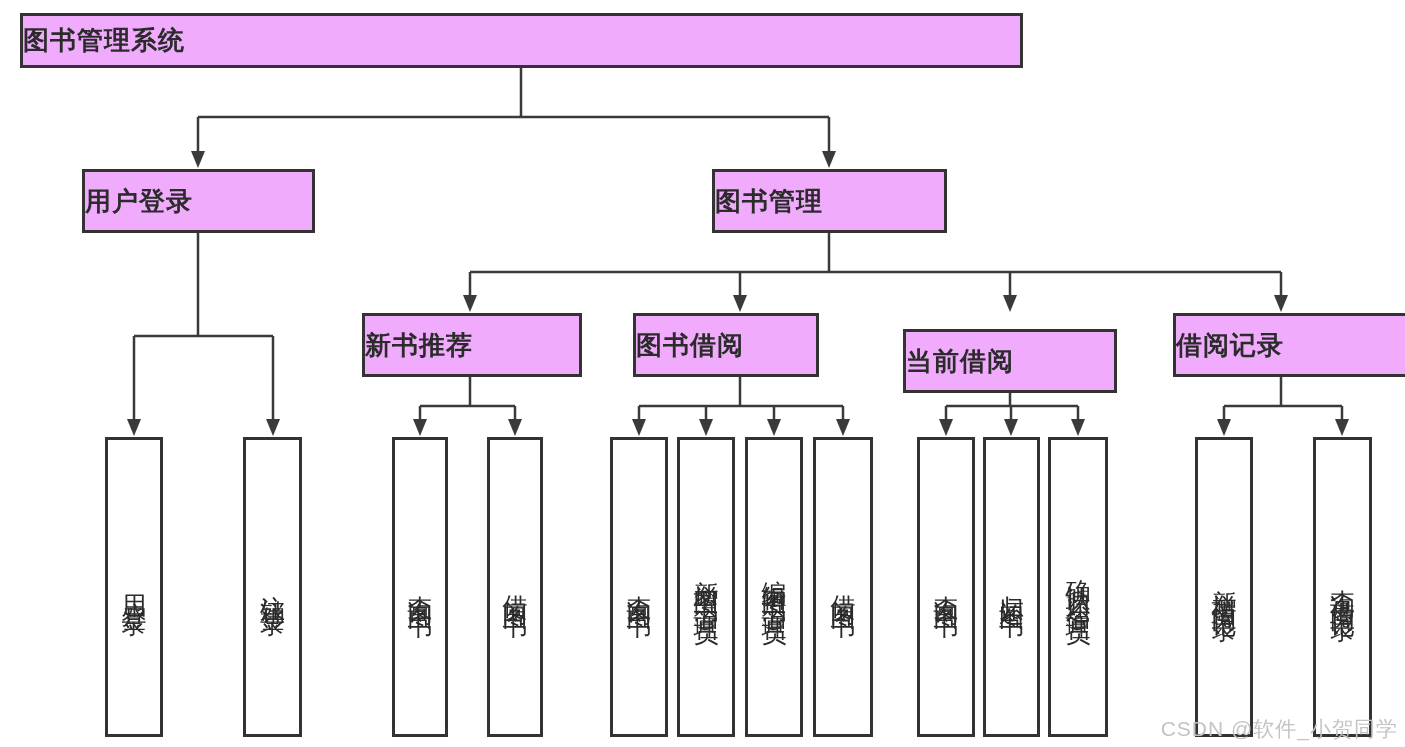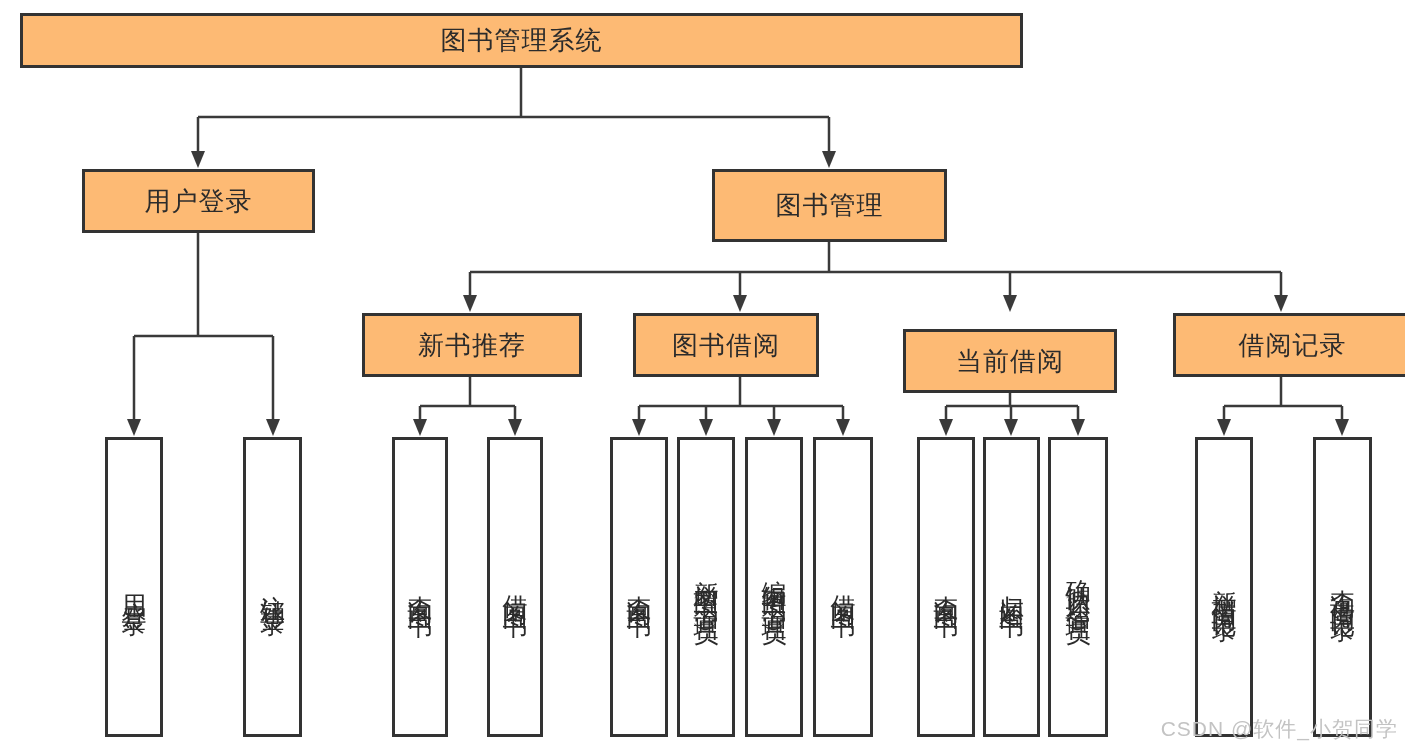--- a/index.html
+++ b/index.html
@@ -14,28 +14,28 @@
   #wires {
     position: absolute;
     left: 0; top: 0;
     width: 1405px; height: 747px;
     pointer-events: none;
   }
   .hbox {
     position: absolute;
     box-sizing: border-box;
     border: 3px solid #333333;
-    background: #fdba74;
+    background: #f0abfc;
     display: flex;
     align-items: center;
-    justify-content: center;
     font-size: 26px;
     color: #2b2b2b;
     letter-spacing: 1px;
     z-index: 2;
+    font-weight: bold;
   }
   .leaf {
     position: absolute;
     box-sizing: border-box;
     border: 3px solid #333333;
     background: #ffffff;
     display: flex;
     align-items: center;
     justify-content: center;
     z-index: 2;
@@ -105,21 +105,21 @@
     </g>
   </svg>
 
   <div class="hbox" style="left:20px;top:13px;width:1003px;height:55px">
     <span>图书管理系统</span>
   </div>
 
   <div class="hbox" style="left:82px;top:169px;width:233px;height:64px">
     <span>用户登录</span>
   </div>
-  <div class="hbox" style="left:712px;top:169px;width:235px;height:73px">
+  <div class="hbox" style="left:712px;top:169px;width:235px;height:64px">
     <span>图书管理</span>
   </div>
 
   <div class="hbox" style="left:362px;top:313px;width:220px;height:64px">
     <span>新书推荐</span>
   </div>
   <div class="hbox" style="left:633px;top:313px;width:186px;height:64px">
     <span>图书借阅</span>
   </div>
   <div class="hbox" style="left:903px;top:329px;width:214px;height:64px">

